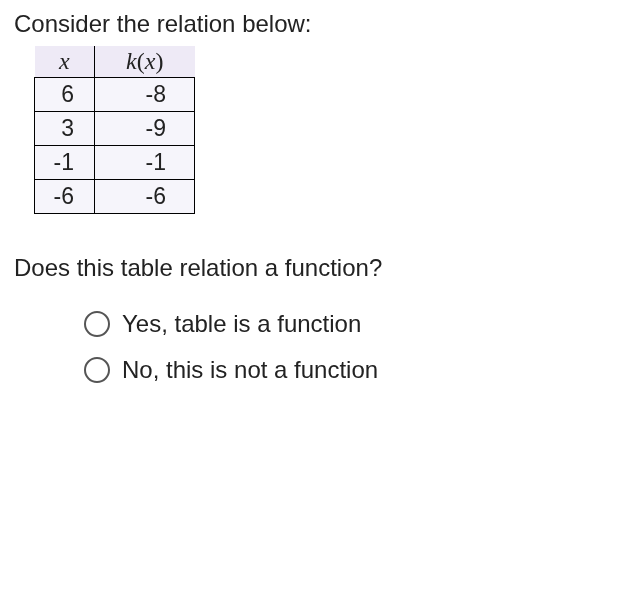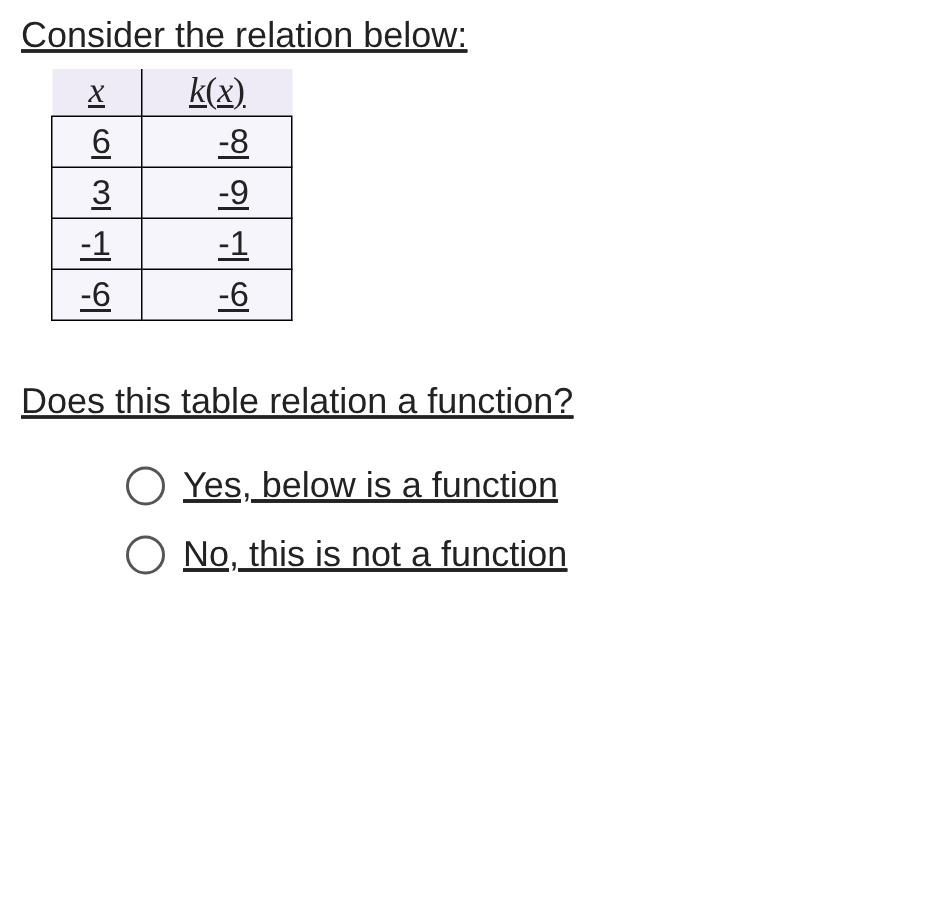--- a/index.html
+++ b/index.html
@@ -1,19 +1,18 @@
 <!DOCTYPE html>
 <html><head>
   <meta charset="utf-8">
   <style>
     * {
       margin: 0;
       padding: 0;
       box-sizing: border-box;
-      text-decoration: underline;
     }
     body {
       font-family: 'Trebuchet MS', 'Lucida Sans', Arial, sans-serif;
       font-size: 24px;
       color: #222;
       background: #fff;
       width: 619px;
       height: 599px;
       padding: 10px 14px;
     }
@@ -117,19 +116,19 @@
       <td>-6</td>
       <td>-6</td>
     </tr>
   </tbody>
 </table>
 
 <div class="question">Does this table relation a function?</div>
 
 <div class="option">
   <span class="radio"></span>
-  <span>Yes, below is a function</span>
+  <span>Yes, table is a function</span>
 </div>
 
 <div class="option">
   <span class="radio"></span>
   <span>No, this is not a function</span>
 </div>
 
 </body></html>

